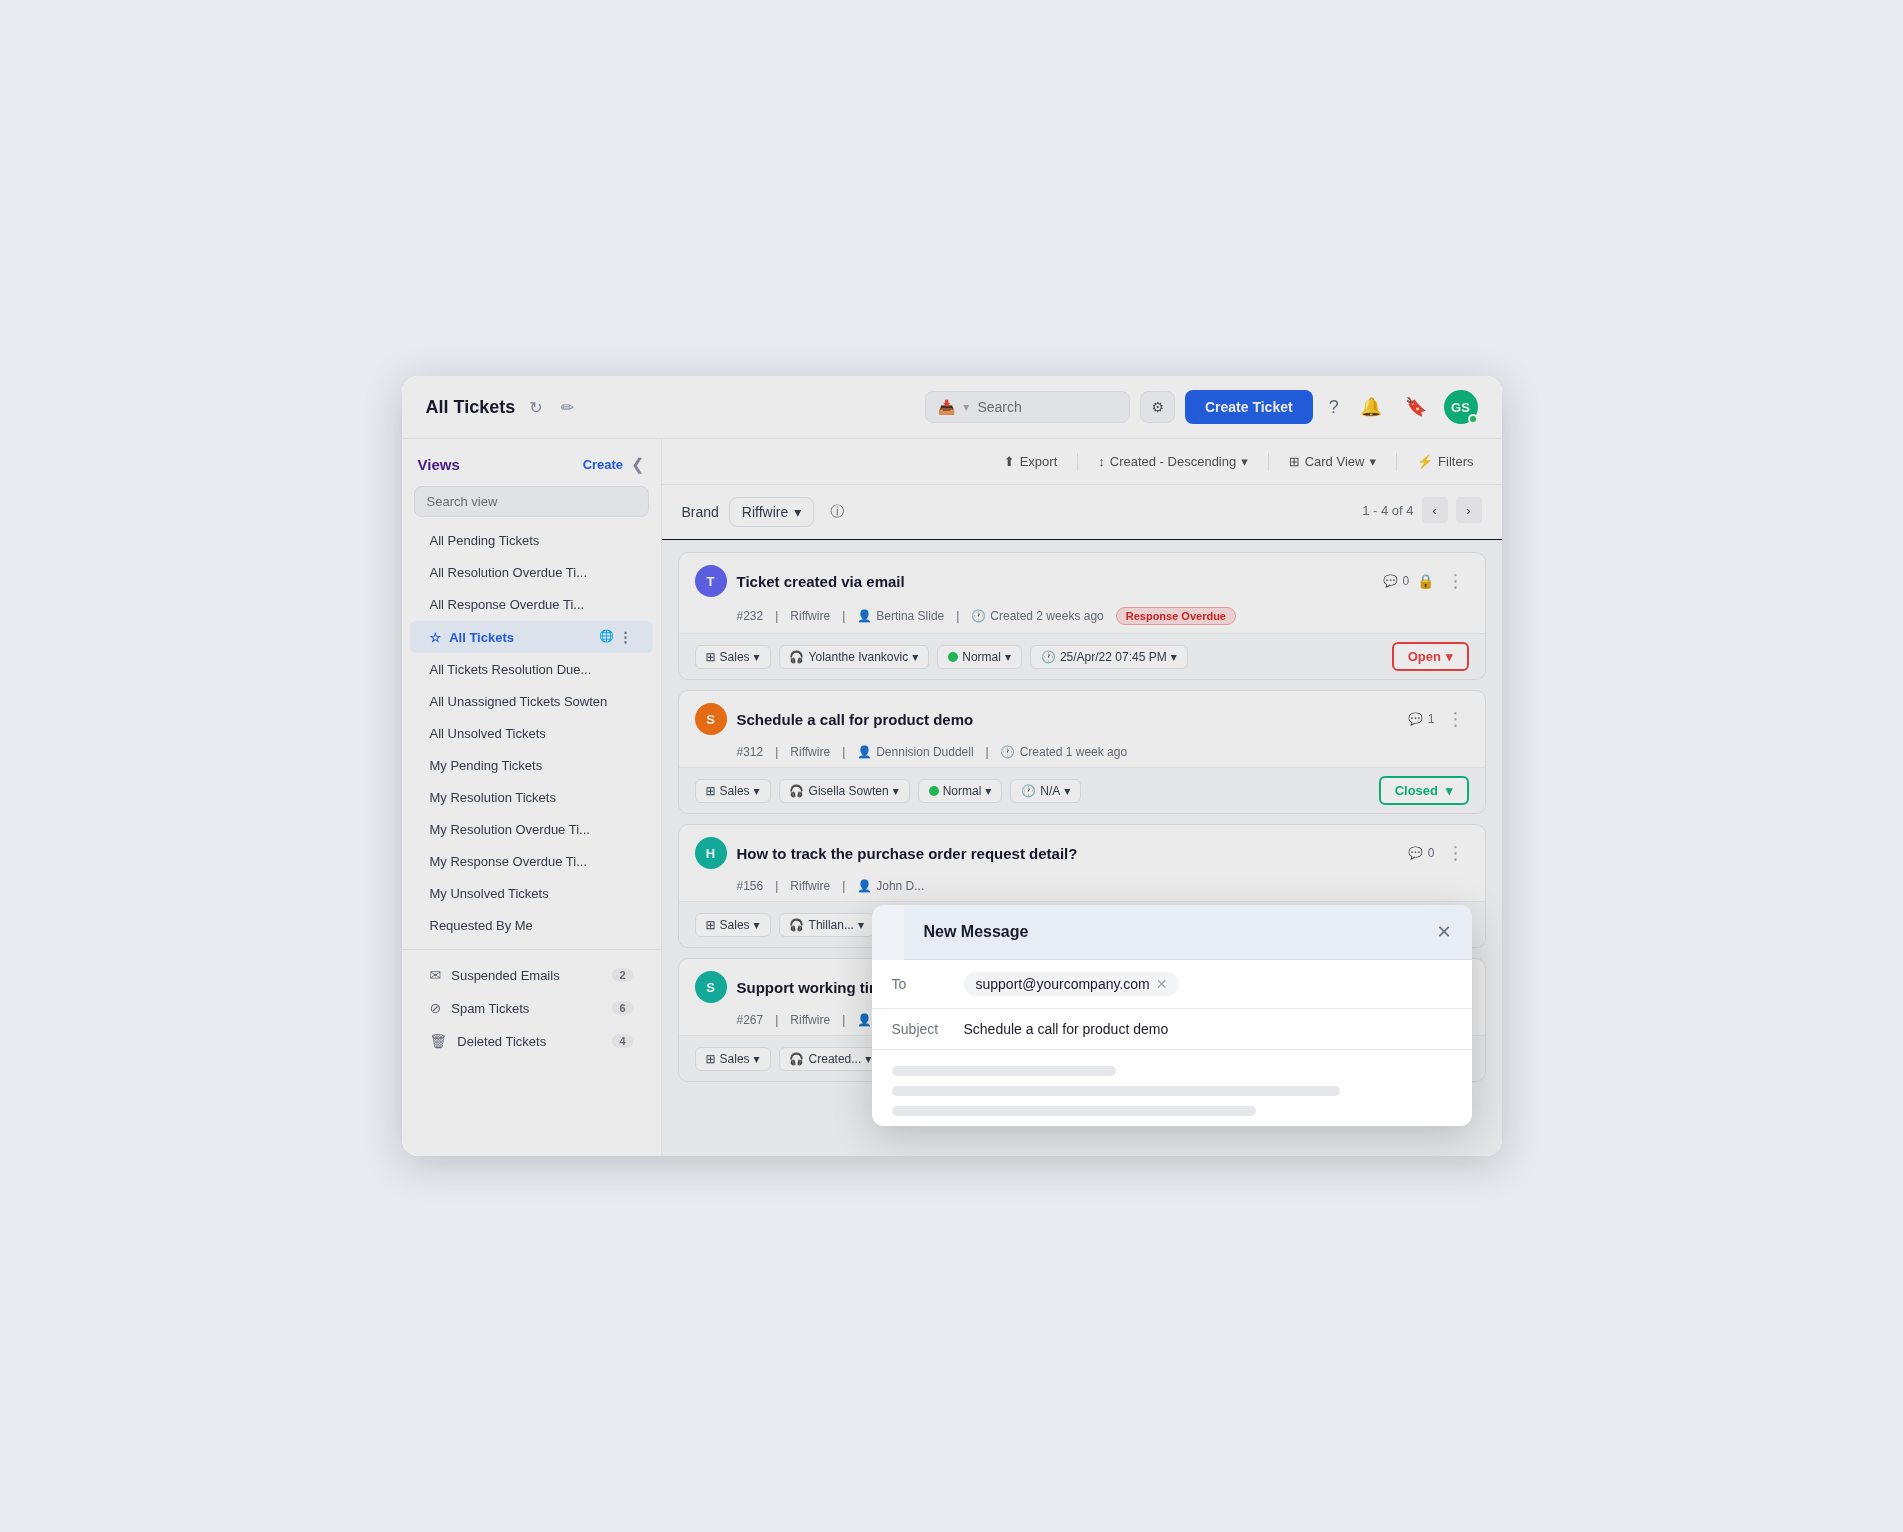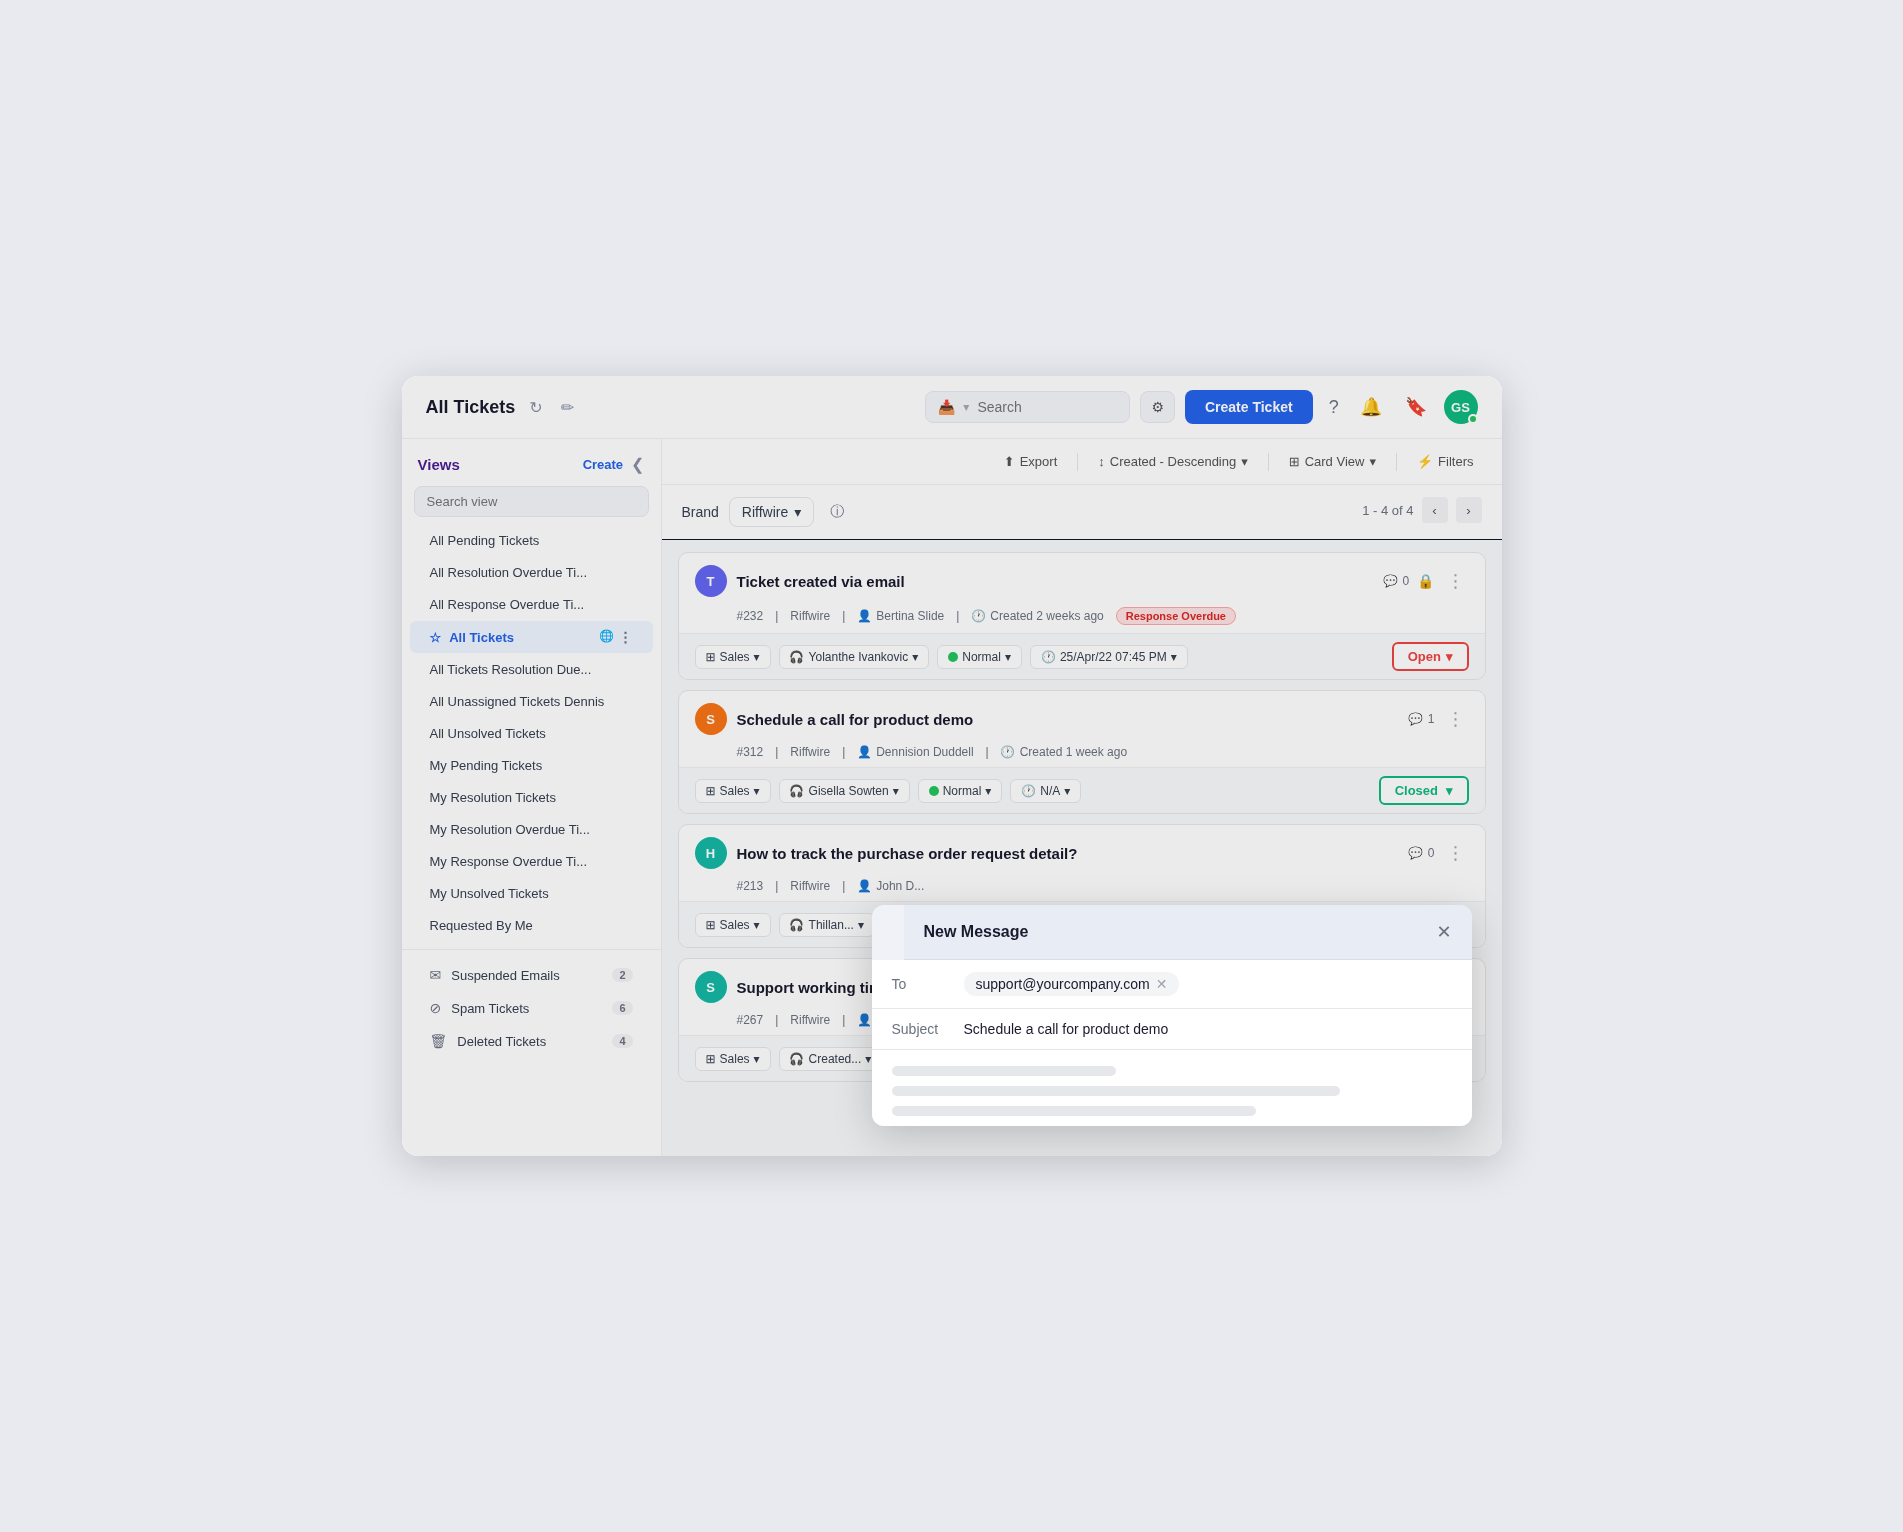--- a/index.html
+++ b/index.html
@@ -634,21 +634,21 @@
         <span>All Tickets</span>
         <div class="nav-item-actions">
           <span style="font-size:12px;color:#6b7280;">🌐</span>
           <span style="font-size:14px;color:#6b7280;">⋮</span>
         </div>
           </div>
           <div class="nav-item">
             <span>All Tickets Resolution Due...</span>
           </div>
           <div class="nav-item">
-            <span>All Unassigned Tickets Dennis</span>
+            <span>All Unassigned Tickets Sowten</span>
           </div>
           <div class="nav-item">
             <span>All Unsolved Tickets</span>
           </div>
           <div class="nav-item">
             <span>My Pending Tickets</span>
           </div>
           <div class="nav-item">
             <span>My Resolution Tickets</span>
           </div>
@@ -862,21 +862,21 @@
         <div class="ticket-right-actions">
           <span class="comment-count">
             <span>💬</span>
             <span>0</span>
           </span>
 
           <button class="more-btn">⋮</button>
         </div>
       </div>
       <div class="ticket-meta">
-        <span class="ticket-meta-item">#213</span>
+        <span class="ticket-meta-item">#156</span>
         <span>|</span>
         <span class="ticket-meta-item">Riffwire</span>
         <span>|</span>
         <span class="ticket-meta-item">
           <span>👤</span>
           John D...
         </span>
 
       </div>
       <div class="ticket-actions-row">

